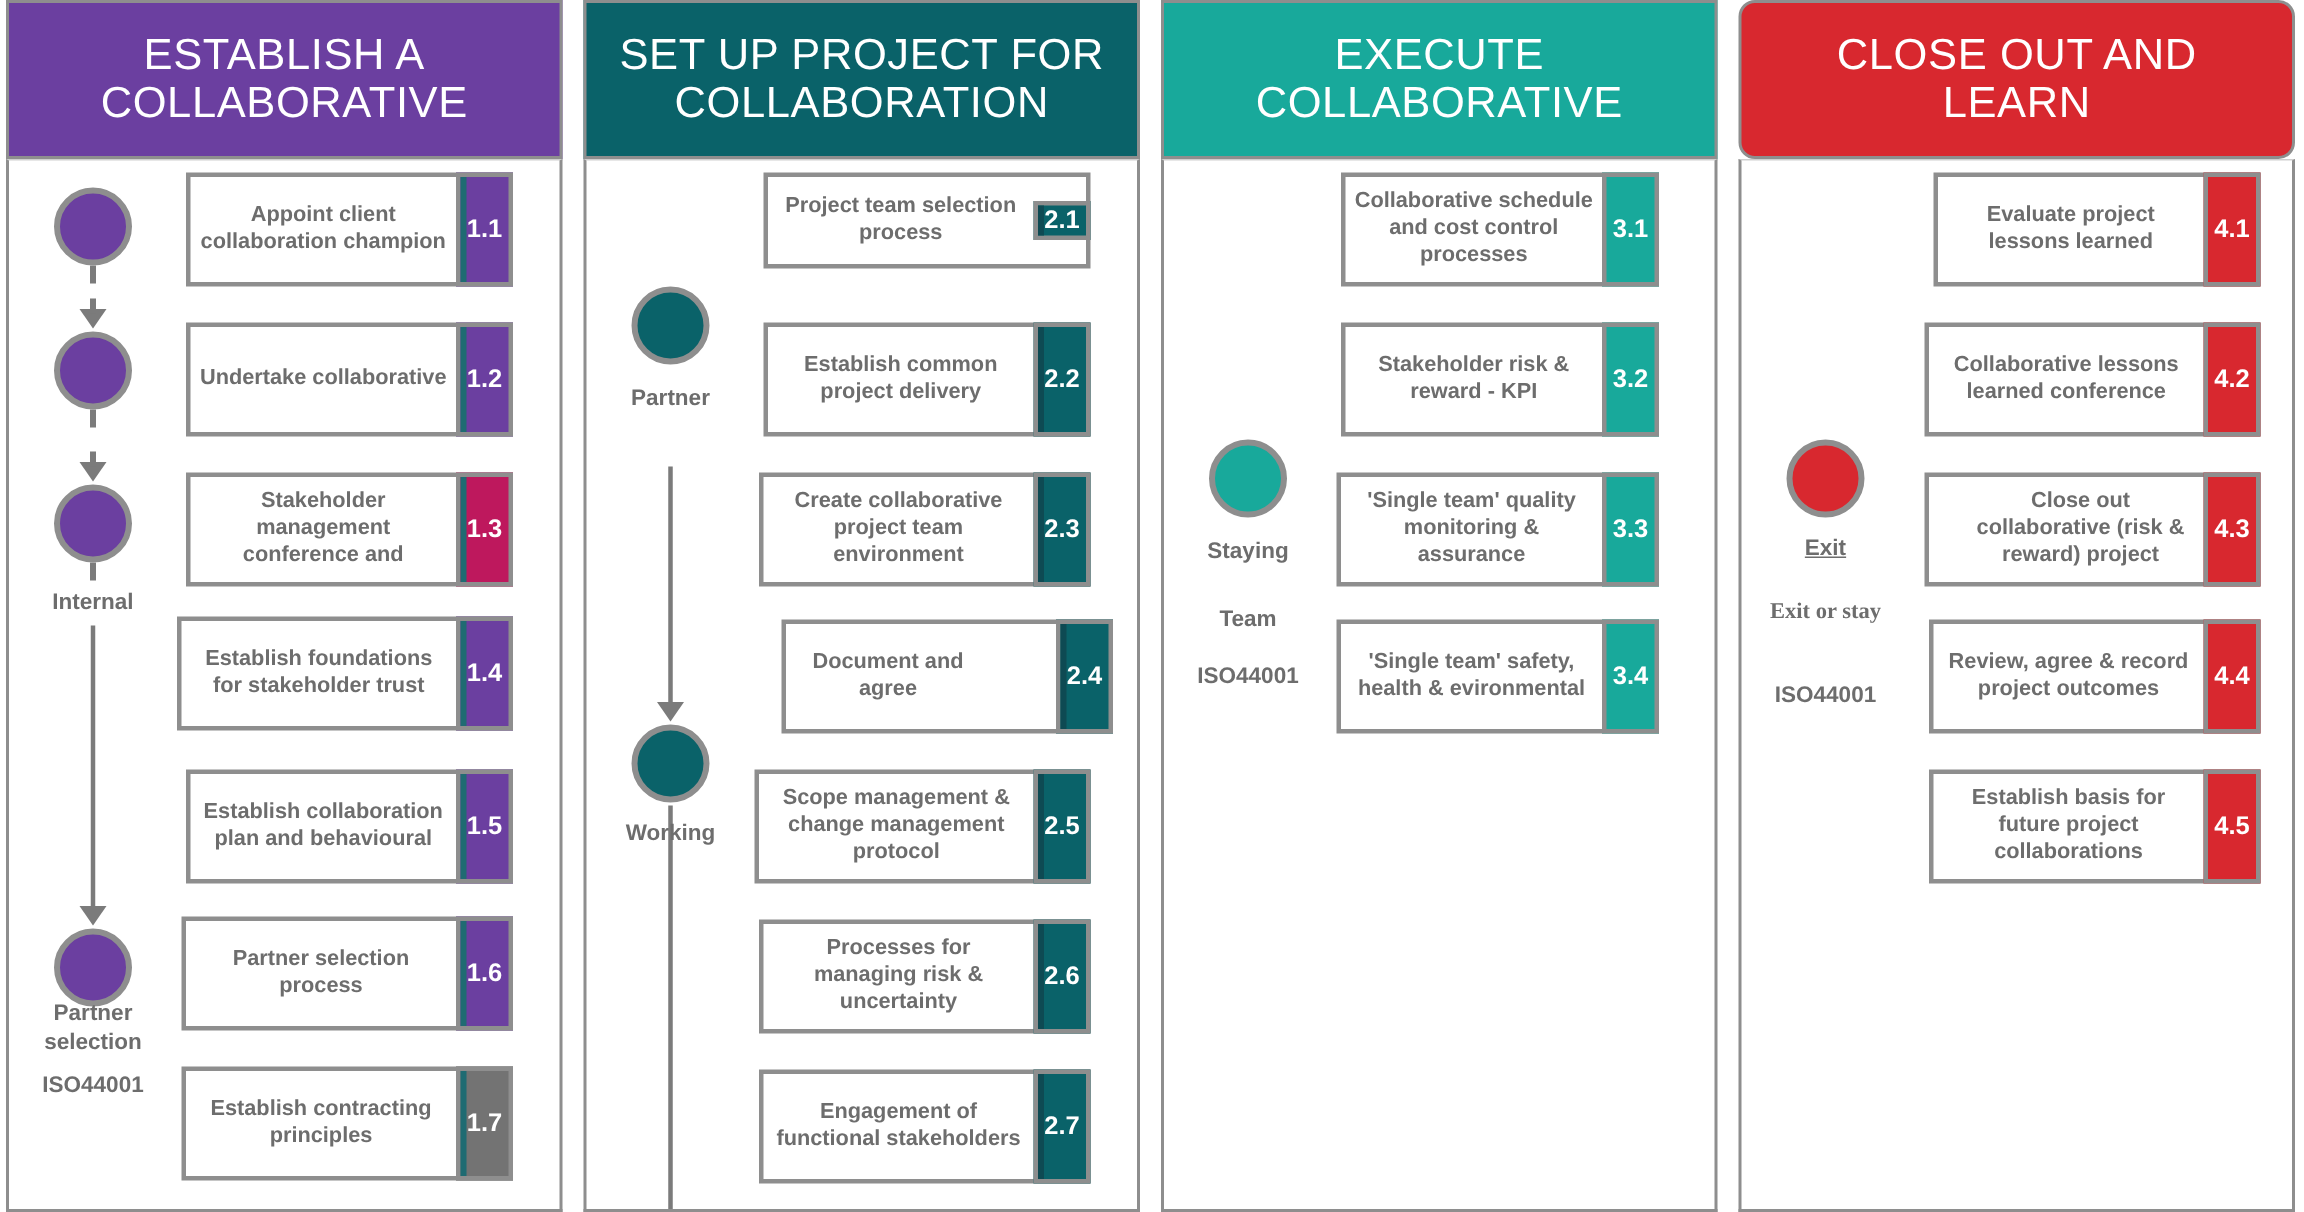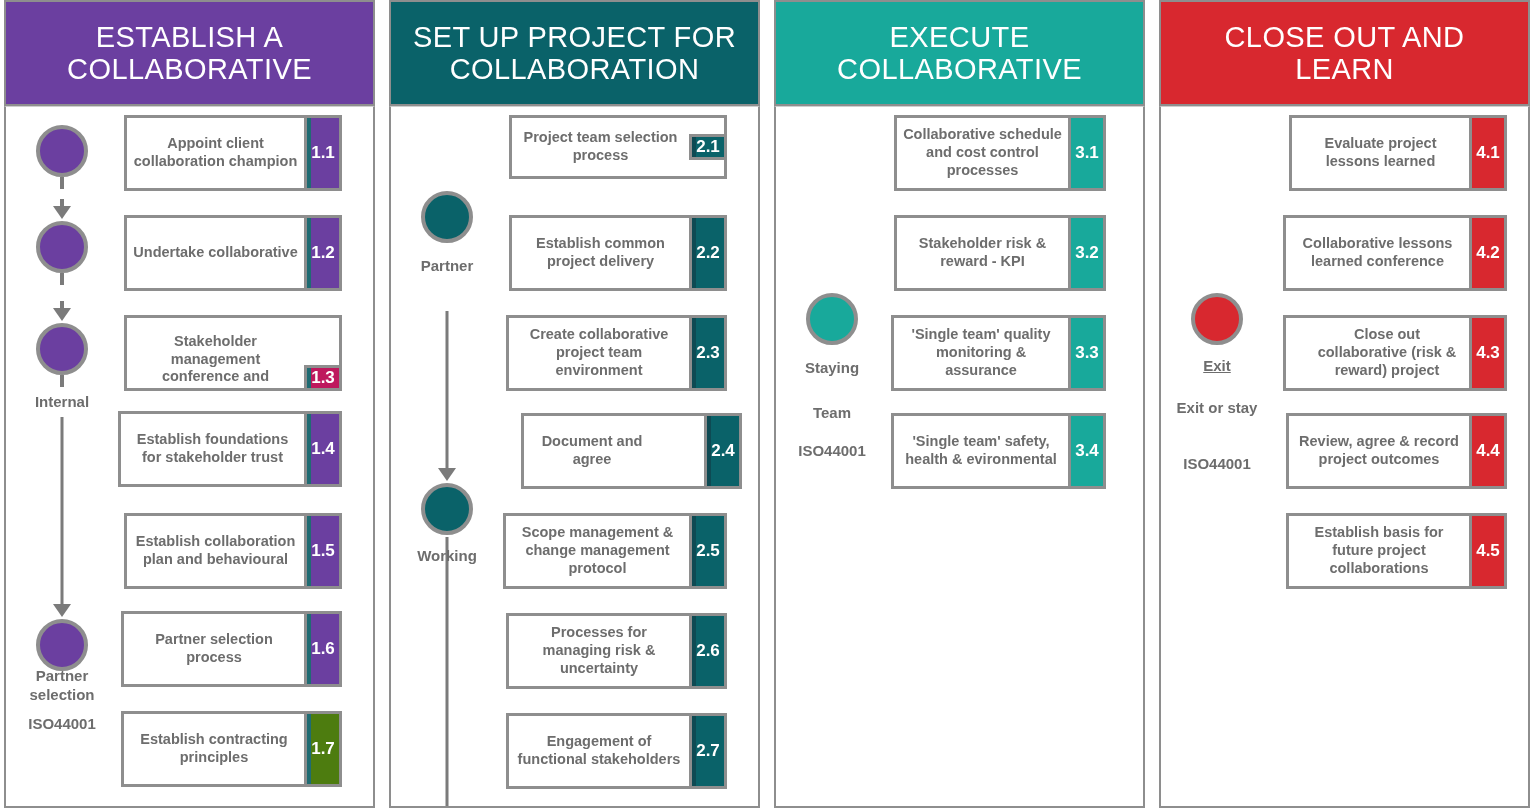--- a/index.html
+++ b/index.html
@@ -126,21 +126,21 @@
               <span>1.1</span>
             </div>
           </div>
           <div class="task" style="top: 108px; left: 6px; width: 218px; height: 76px;">
             <div class="task-text">Undertake collaborative</div>
             <div class="task-num" style="background: rgb(107, 63, 160);">
               <span class="stripe" style="background: rgb(31, 107, 114);"></span>
               <span>1.2</span>
             </div>
           </div>
-          <div class="task" style="top: 208px; left: 6px; width: 218px; height: 76px; align-items: flex-end;">
+          <div class="task" style="top: 208px; left: 6px; width: 218px; height: 76px;">
             <div class="task-text">Stakeholder management conference and</div>
             <div class="task-num" style="background: #be185d;">
               <span class="stripe" style="background: rgb(31, 107, 114);"></span>
               <span>1.3</span>
             </div>
           </div>
           <div class="task" style="top: 304px; left: 0px; width: 224px; height: 76px;">
             <div class="task-text">Establish foundations for stakeholder trust</div>
             <div class="task-num" style="background: rgb(107, 63, 160);">
               <span class="stripe" style="background: rgb(31, 107, 114);"></span>
@@ -156,21 +156,21 @@
           </div>
           <div class="task" style="top: 504px; left: 3px; width: 221px; height: 76px;">
             <div class="task-text">Partner selection process</div>
             <div class="task-num" style="background: rgb(107, 63, 160);">
               <span class="stripe" style="background: rgb(31, 107, 114);"></span>
               <span>1.6</span>
             </div>
           </div>
           <div class="task" style="top: 604px; left: 3px; width: 221px; height: 76px;">
             <div class="task-text">Establish contracting principles</div>
-            <div class="task-num" style="background: #4d7c0f;">
+            <div class="task-num" style="background: #737373;">
               <span class="stripe" style="background: rgb(31, 107, 114);"></span>
               <span>1.7</span>
             </div>
           </div>
         </div>
       </div>
     </div>
     <div class="column">
       <div class="col-header" style="background: rgb(10, 98, 105);">SET UP PROJECT FOR COLLABORATION</div>
       <div class="col-body">
@@ -267,26 +267,26 @@
           <div class="task" style="top: 306px; left: 3px; width: 215px; height: 76px;">
             <div class="task-text">'Single team' safety, health &amp; evironmental</div>
             <div class="task-num" style="background: rgb(24, 169, 155);">
               <span>3.4</span>
             </div>
           </div>
         </div>
       </div>
     </div>
     <div class="column">
-      <div class="col-header" style="background: rgb(216, 40, 47);">CLOSE OUT AND LEARN</div>
+      <div class="col-header" style="background: rgb(216, 40, 47); border-radius: 11px;">CLOSE OUT AND LEARN</div>
       <div class="col-body">
         <div class="rail">
           <div class="node" style="top: 186px; background: rgb(216, 40, 47);"></div>
           <div class="rail-label" style="top: 250px; text-decoration: underline;">Exit</div>
-          <div class="rail-label" style="top: 292px;">Exit or stay</div>
+          <div class="rail-label" style="top: 292px; font-family: Liberation Serif, serif;">Exit or stay</div>
           <div class="rail-label" style="top: 348px;">ISO44001</div>
         </div>
         <div class="tasks">
           <div class="task" style="top: 8px; left: 16px; width: 218px; height: 76px;">
             <div class="task-text">Evaluate project lessons learned</div>
             <div class="task-num" style="background: rgb(216, 40, 47);">
               <span>4.1</span>
             </div>
           </div>
           <div class="task" style="top: 108px; left: 10px; width: 224px; height: 76px;">

